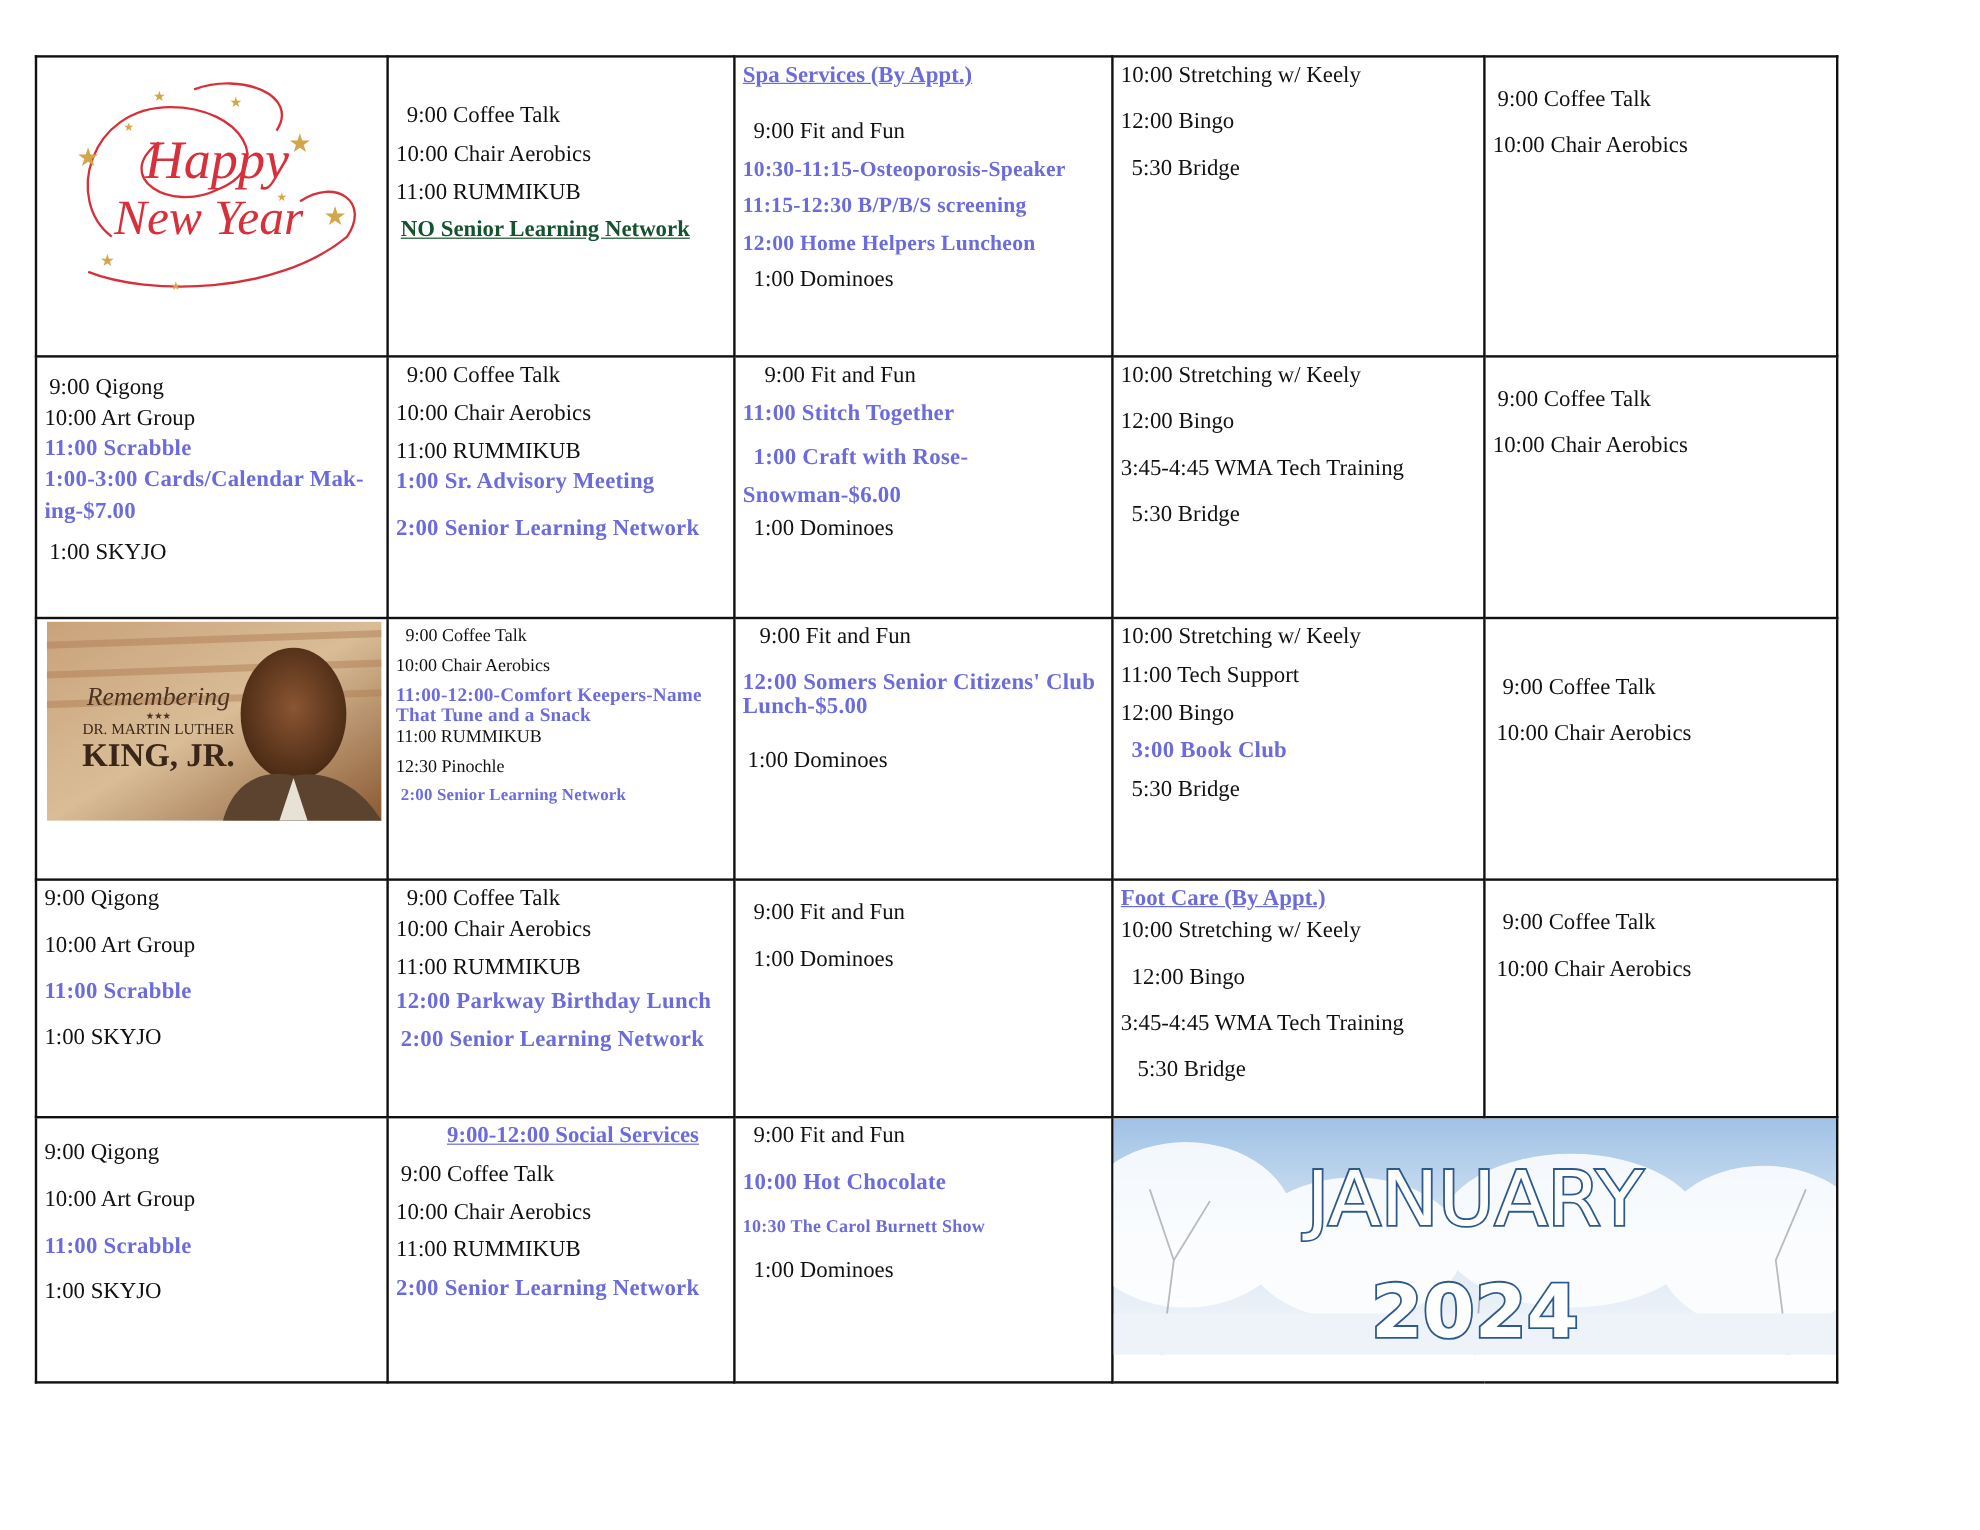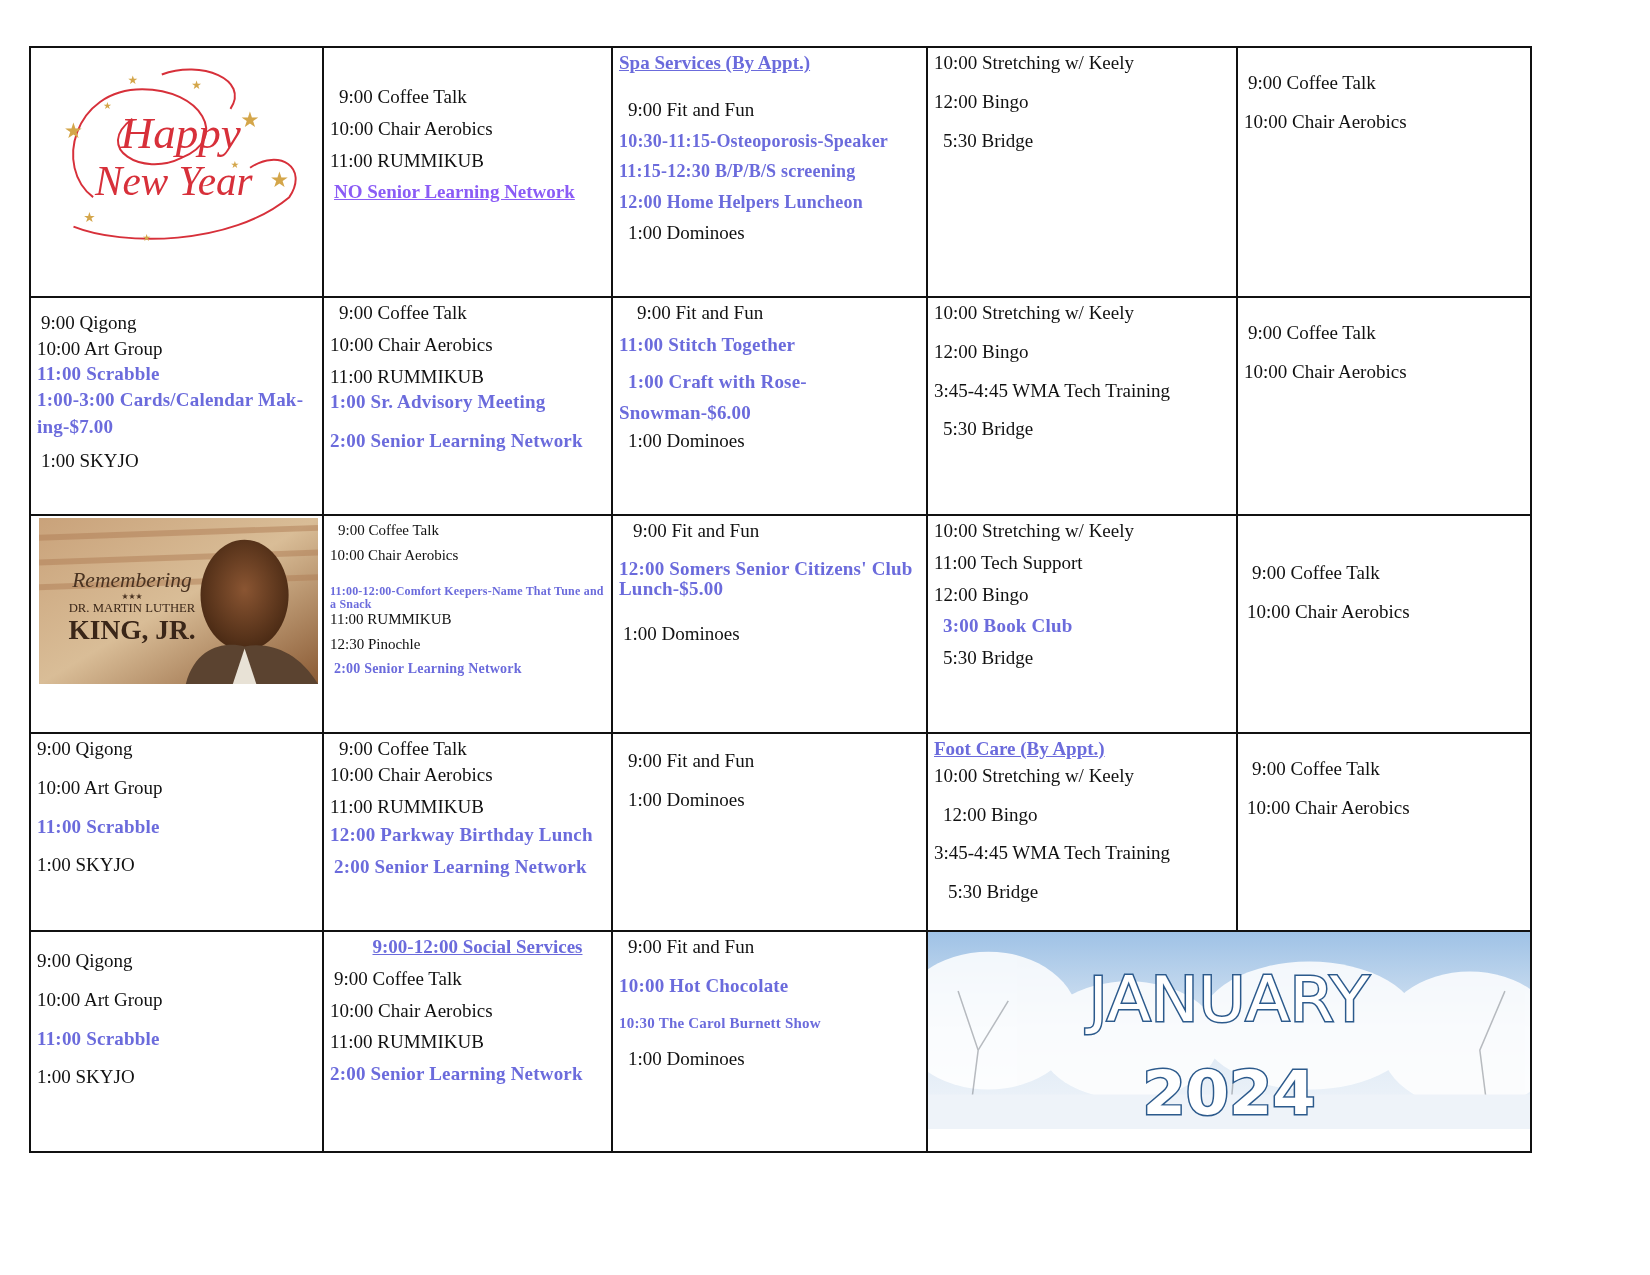--- a/index.html
+++ b/index.html
@@ -4,21 +4,21 @@
 <style>
   html, body { margin: 0; padding: 0; background: #ffffff; }
   body { width: 1650px; height: 1275px; position: relative; font-family: "Liberation Serif", "DejaVu Serif", serif; color: #111; overflow: hidden; }
   .cal { position: absolute; left: 29px; top: 46px; width: 1501px; border-collapse: collapse; table-layout: fixed; }
   .cal td { border: 2.5px solid #111; vertical-align: top; padding: 0; }
   .hdr td { background: #d8d6cf; height: 27px; font-weight: bold; font-size: 19px; padding: 2px 6px 0 6px; text-shadow: 1px 1px 1px rgba(0,0,0,0.25); white-space: nowrap; vertical-align: middle; }
   .hdr .num { display: inline-block; min-width: 30px; }
   .cell { padding: 4px 6px; font-size: 19px; line-height: 1.2; }
   .ev { white-space: nowrap; margin: 0; }
   .ev.hl { color: #6b6bdc; font-weight: bold; letter-spacing: 0.2px; }
-  .ev.red { color: #8b5cf6; font-weight: bold; text-decoration: underline; }
+  .ev.red { color: #14532d; font-weight: bold; text-decoration: underline; }
   .ev.ul { text-decoration: underline; color: #6b6bdc; font-weight: bold; text-align: left; }
   .ev.small { font-size: 15px; }
   .ev.wrap { white-space: normal; }
   .gap-s { margin-top: 9px; }
   .gap-m { margin-top: 16px; }
   .gap-l { margin-top: 24px; }
   .art { width: 100%; height: 100%; display: block; }
   .row1 .cell { height: 206px; }
   .row2 .cell { height: 188px; }
   .row3 .cell { height: 166px; }
@@ -168,21 +168,21 @@
         <text x="95" y="82" text-anchor="middle" font-family="DejaVu Sans, sans-serif" font-size="8" fill="#4a3322">★★★</text>
         <text x="95" y="95" text-anchor="middle" font-family="Liberation Serif, serif" font-size="13" fill="#3a2618">DR. MARTIN LUTHER</text>
         <text x="95" y="122" text-anchor="middle" font-family="Liberation Serif, serif" font-weight="bold" font-size="28" fill="#3a2618">KING, JR.</text>
       </svg>
     </div>
         </td>
     <td>
           <div class="cell" style="padding-top:6px;line-height:1.15;">
       <p class="ev small" style="padding-left:8px;">9:00  Coffee Talk</p>
       <p class="ev small" style="margin-top:8px;">10:00  Chair Aerobics</p>
-      <p class="ev hl wrap" style="font-size:12px;margin-top:20px;line-height:1.1;">11:00-12:00-Comfort Keepers-Name That Tune and a Snack</p>
+      <p class="ev hl wrap" style="font-size:16px;margin-top:6px;line-height:1.1;">11:00-12:00-Comfort Keepers-Name That Tune and a Snack</p>
       <p class="ev small">11:00  RUMMIKUB</p>
       <p class="ev small" style="margin-top:8px;">12:30  Pinochle</p>
       <p class="ev hl small" style="font-size:14px;margin-top:8px;padding-left:4px;">2:00  Senior Learning Network</p>
     </div>
         </td>
     <td>
           <div class="cell">
       <p class="ev" style="padding-left:14px;">9:00  Fit and Fun</p>
       <p class="ev hl wrap gap-m" style="line-height:1.05;">12:00  Somers Senior Citizens' Club Lunch-$5.00</p>
       <p class="ev gap-l" style="padding-left:4px;">1:00  Dominoes</p>

